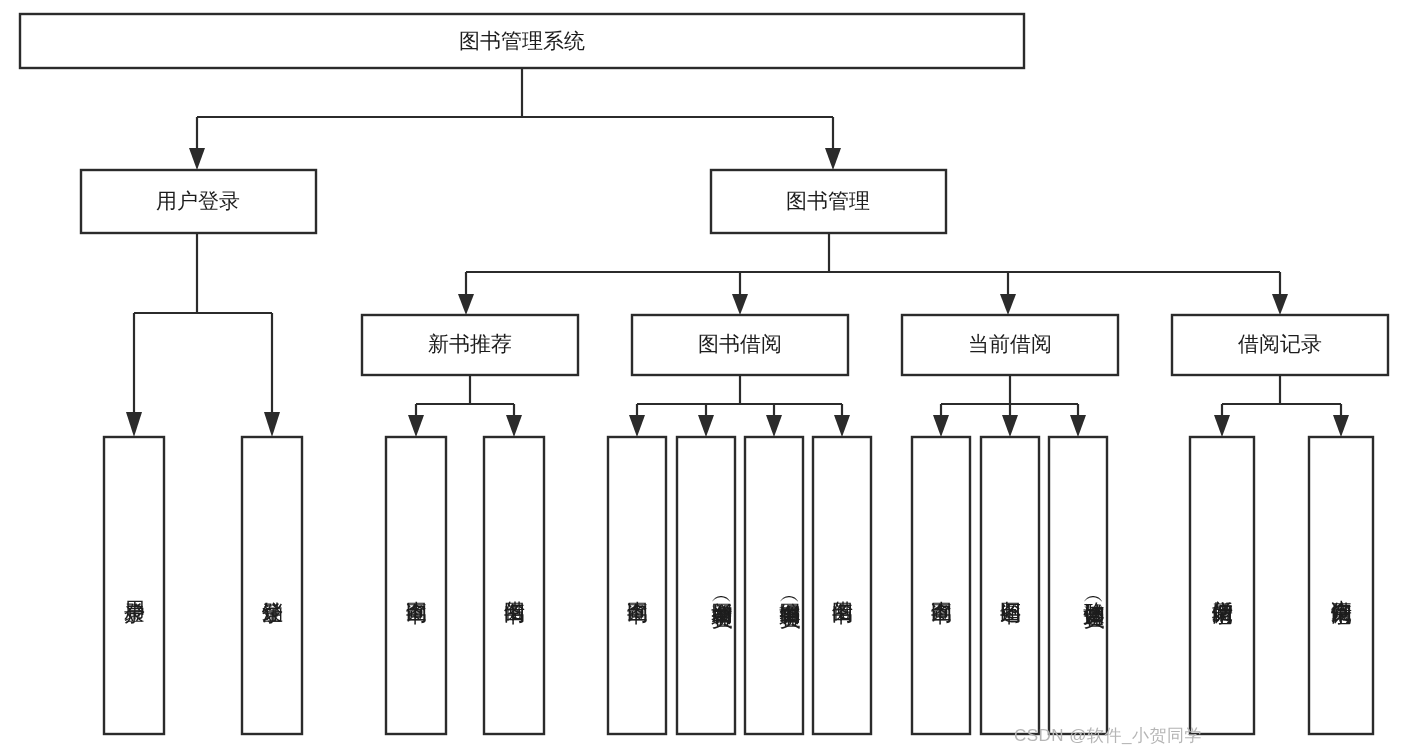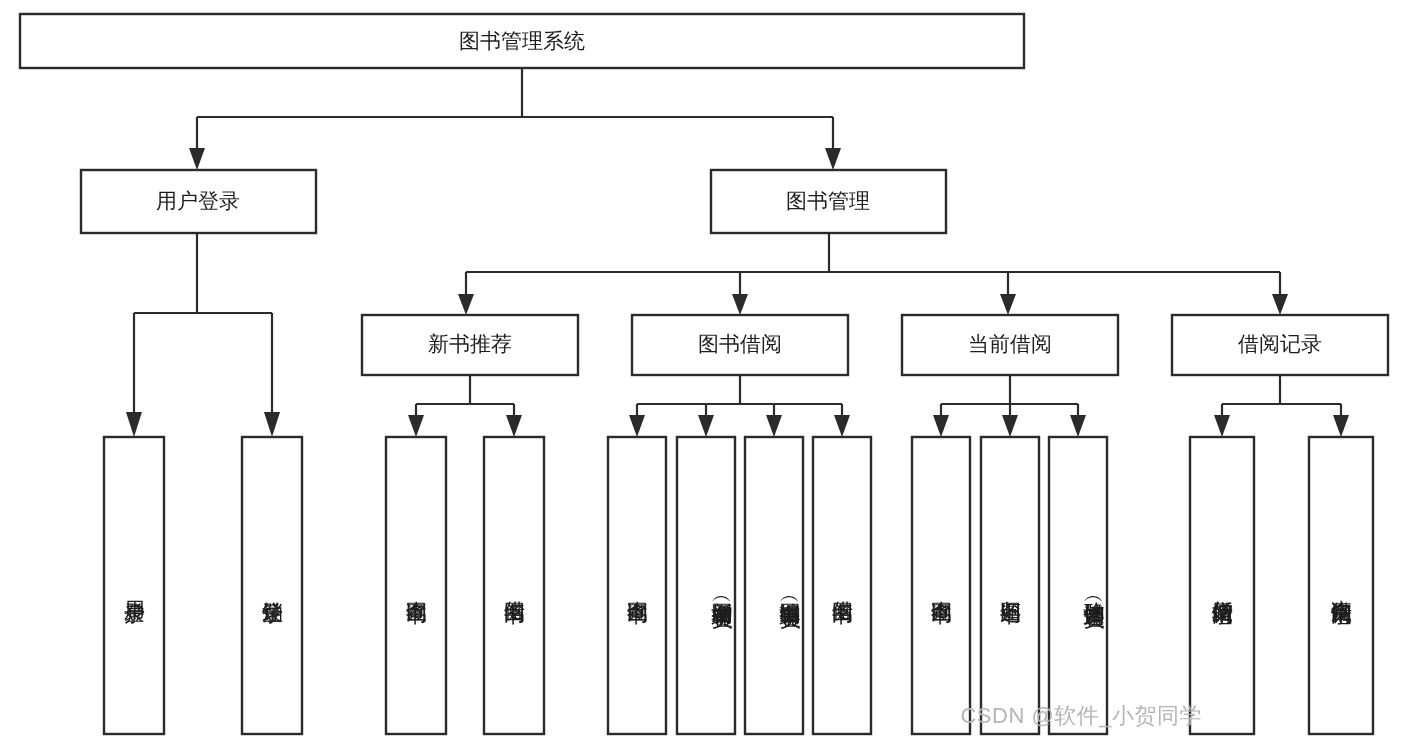--- a/index.html
+++ b/index.html
@@ -58,23 +58,23 @@
     color: #1d1d1d;
     writing-mode: vertical-rl;
     text-orientation: upright;
     letter-spacing: 1px;
     white-space: nowrap;
     pointer-events: none;
   }
   .watermark {
     position: absolute;
     right: 8px;
-    bottom: 16px;
-    font-family: "Liberation Sans", "DejaVu Sans", sans-serif;
-    font-size: 22px;
+    bottom: 0;
+    font-family: "Liberation Sans", "DejaVu Sans", sans-serif;
+    font-size: 17px;
     color: #b5b5b5;
     letter-spacing: 0.5px;
     white-space: nowrap;
   }
 </style>
 </head>
 <body>
 
 <div id="diagram-root">
 

